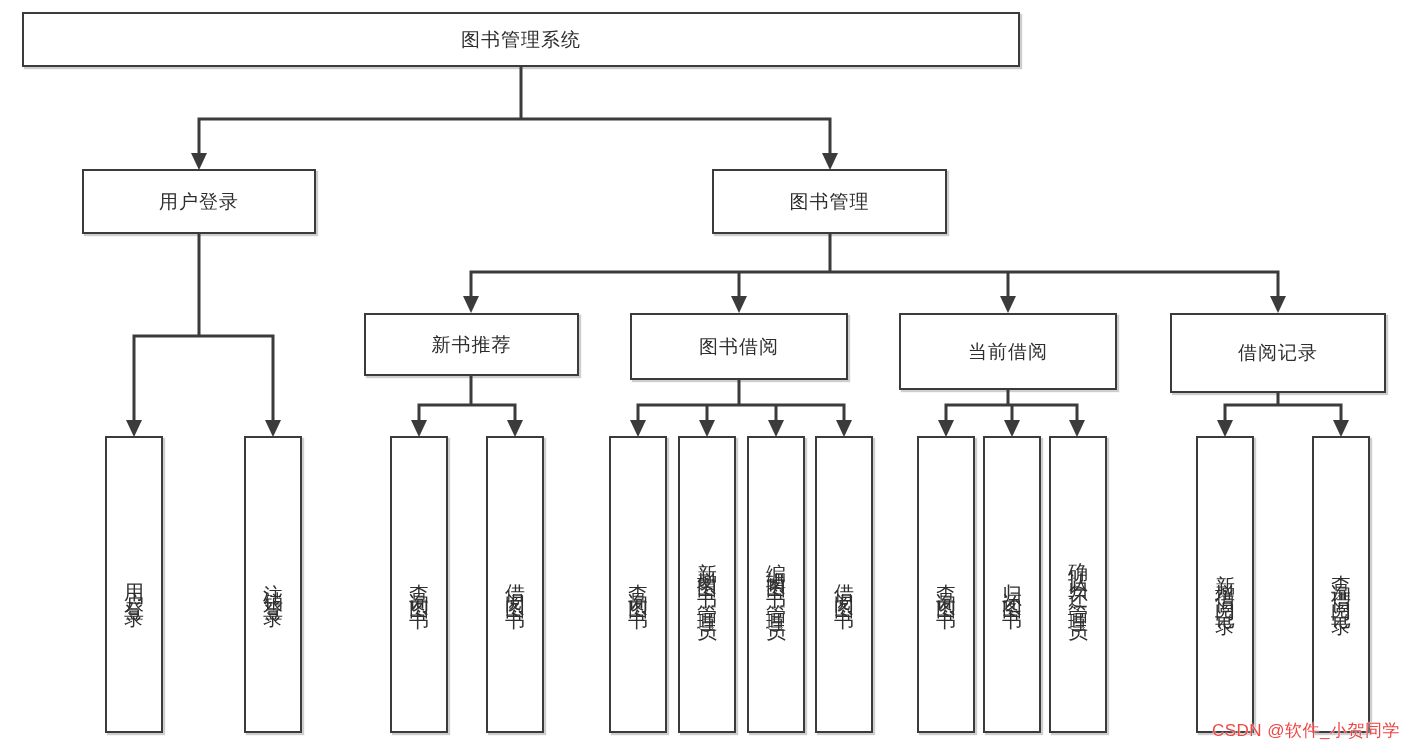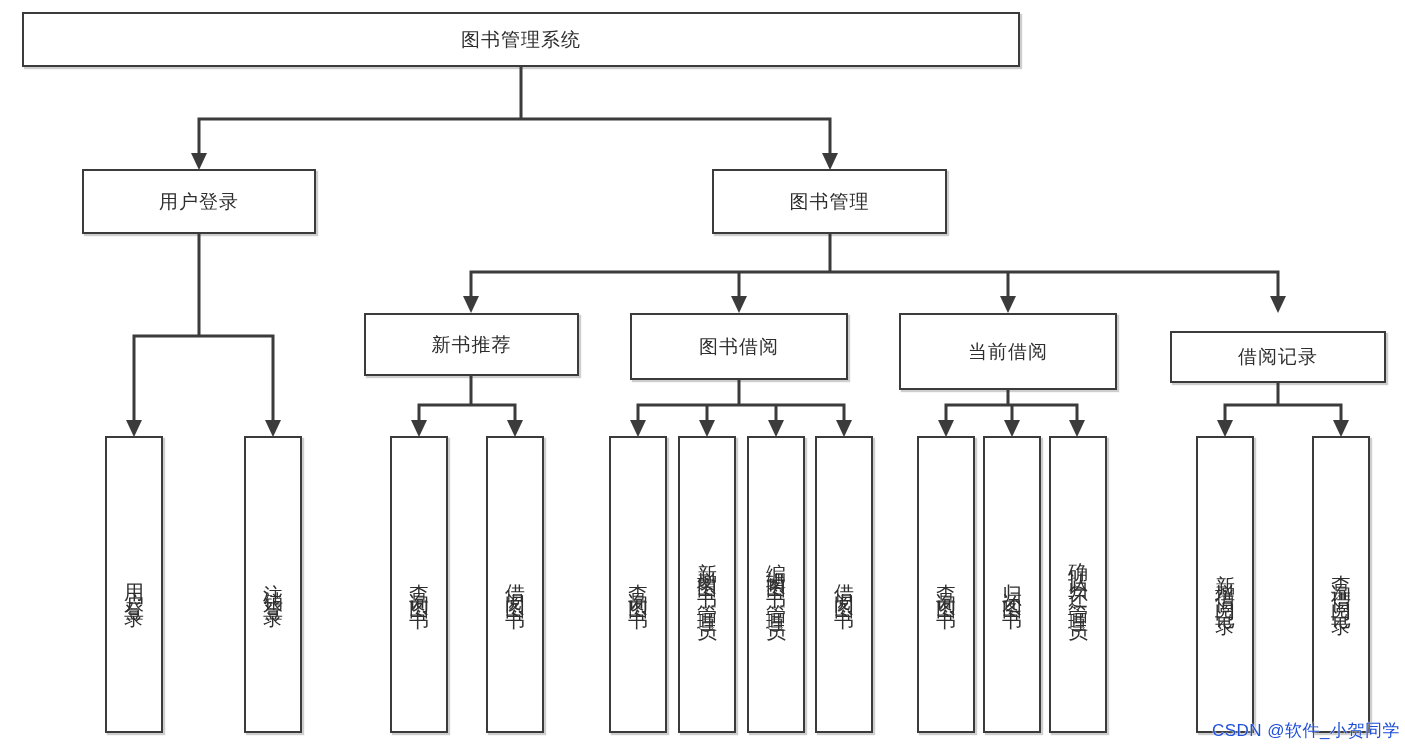--- a/index.html
+++ b/index.html
@@ -18,21 +18,21 @@
   }
   .h-box { font-size:19px; letter-spacing:1px; }
   .root-box { font-size:19px; }
   .v-box { top:436px; width:58px; height:297px; }
   .v-label {
     writing-mode:vertical-rl; text-orientation:mixed;
     font-size:20px; line-height:1.05; letter-spacing:0.42em; white-space:nowrap;
   }
   .watermark {
     position:absolute; right:5px; bottom:5px; z-index:6;
-    font-size:17px; color:#1d4ed8; text-shadow:0 0 2px #ffffff, 0 0 1px #ffffff;
+    font-size:17px; color:#ef4444; text-shadow:0 0 2px #ffffff, 0 0 1px #ffffff;
     letter-spacing:0.5px;
   }
 </style>
 </head>
 <body>
 
 <div class="stage">
 
   <svg class="wires" width="1405" height="747" viewBox="0 0 1405 747">
     <g stroke="var(--line)" stroke-width="3" fill="none" stroke-linecap="square">
@@ -87,21 +87,21 @@
 
   <div class="box h-box" style="left:364px;top:313px;width:215px;height:63px">
     <span>新书推荐</span>
   </div>
   <div class="box h-box" style="left:630px;top:313px;width:218px;height:67px">
     <span>图书借阅</span>
   </div>
   <div class="box h-box" style="left:899px;top:313px;width:218px;height:77px">
     <span>当前借阅</span>
   </div>
-  <div class="box h-box" style="left:1170px;top:331px;width:216px;height:52px">
+  <div class="box h-box" style="left:1170px;top:313px;width:216px;height:80px">
     <span>借阅记录</span>
   </div>
 
   <div class="box v-box" style="left:105px">
     <span class="v-label">用户登录</span>
   </div>
   <div class="box v-box" style="left:244px">
     <span class="v-label">注销登录</span>
   </div>
 

